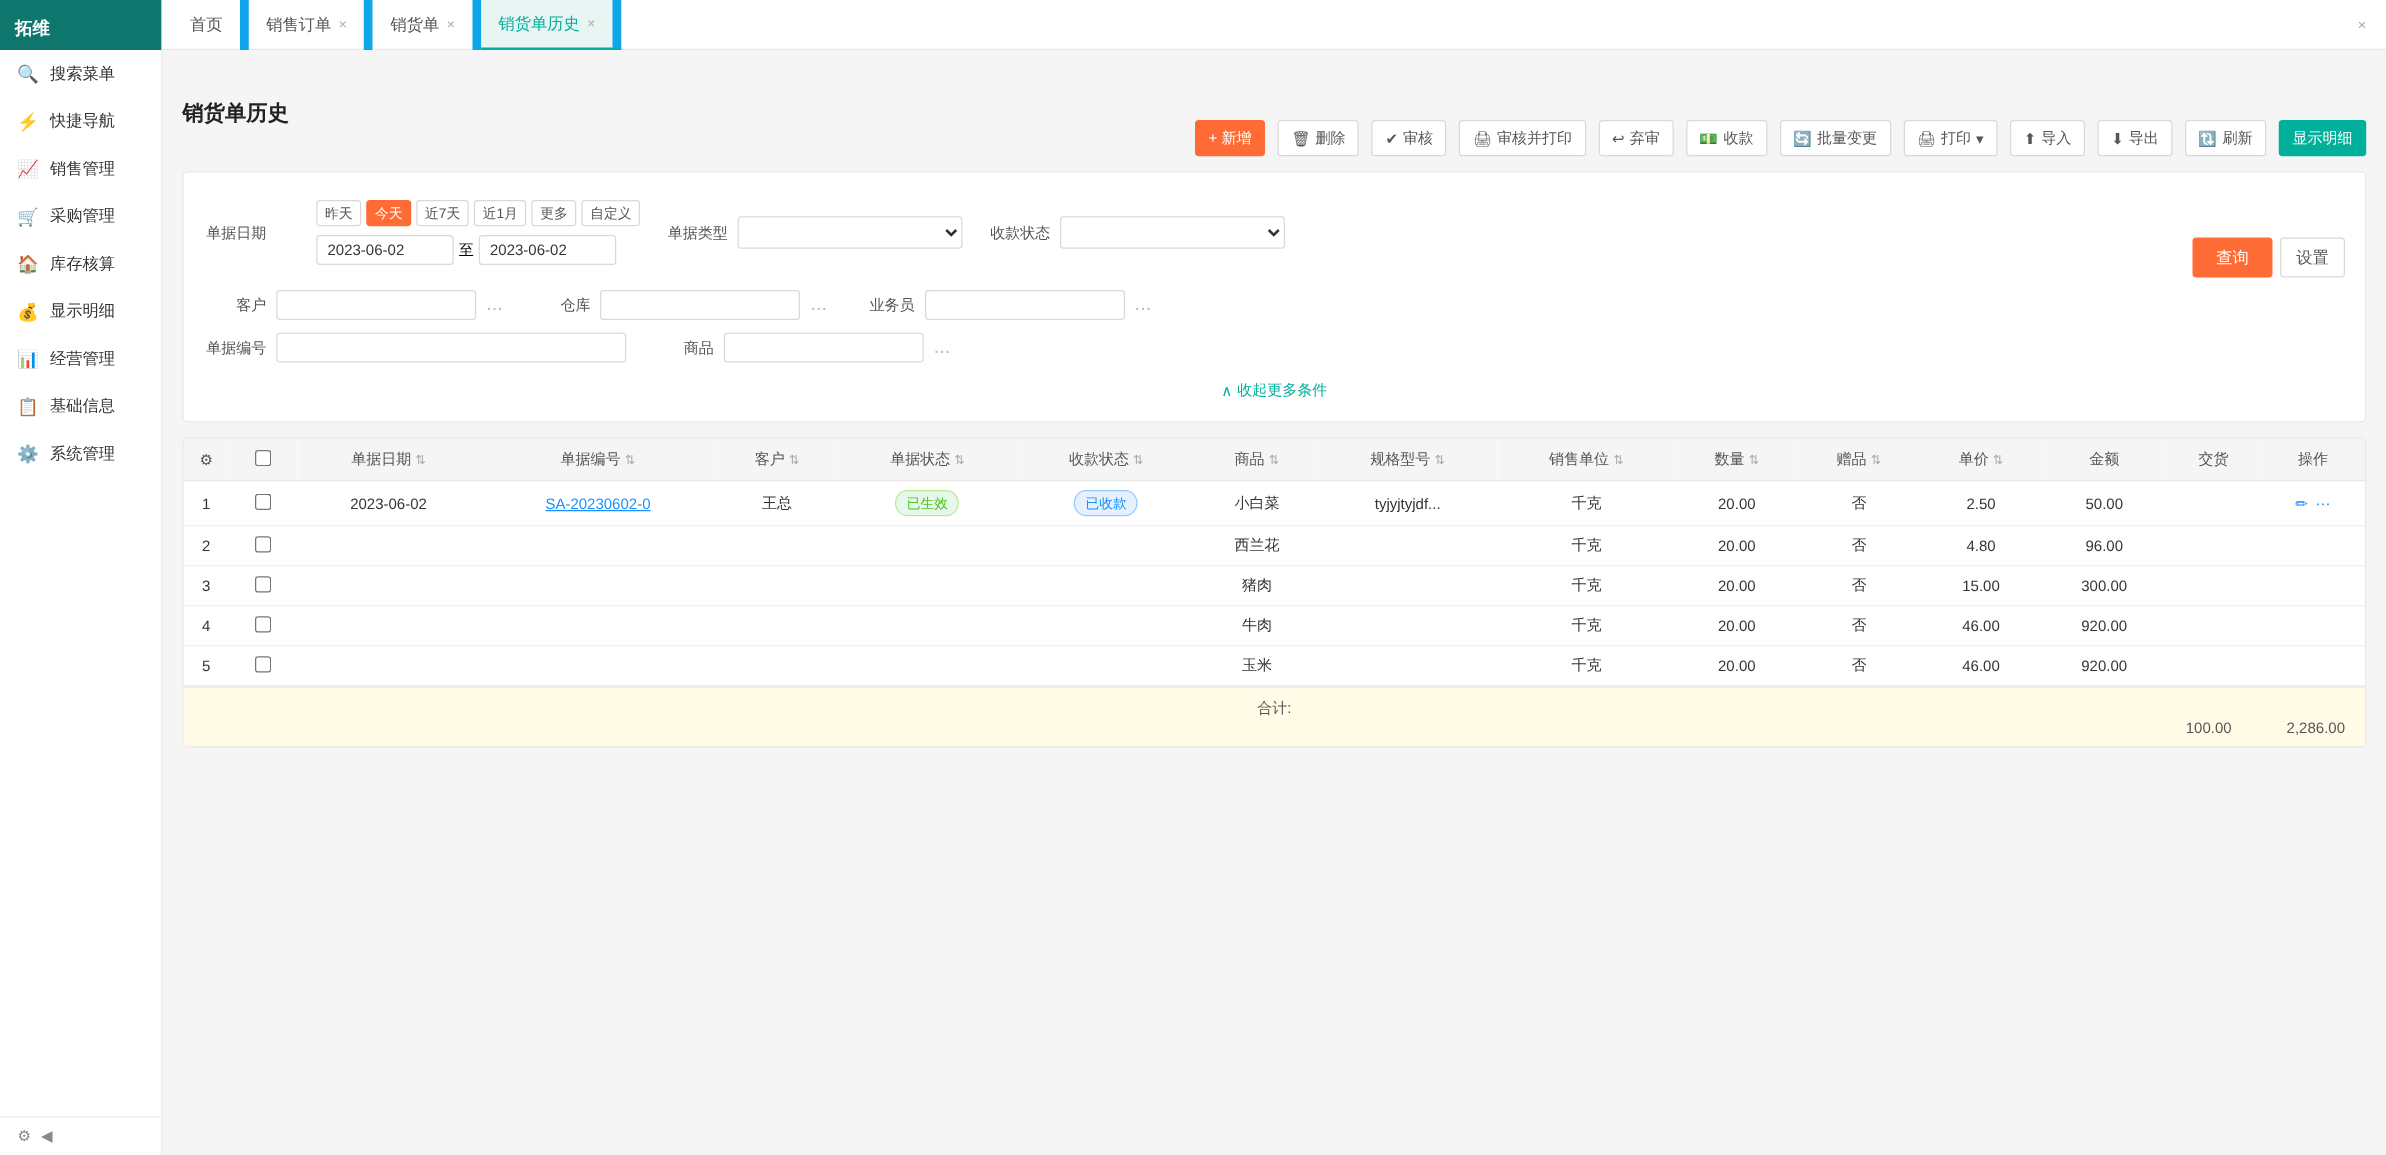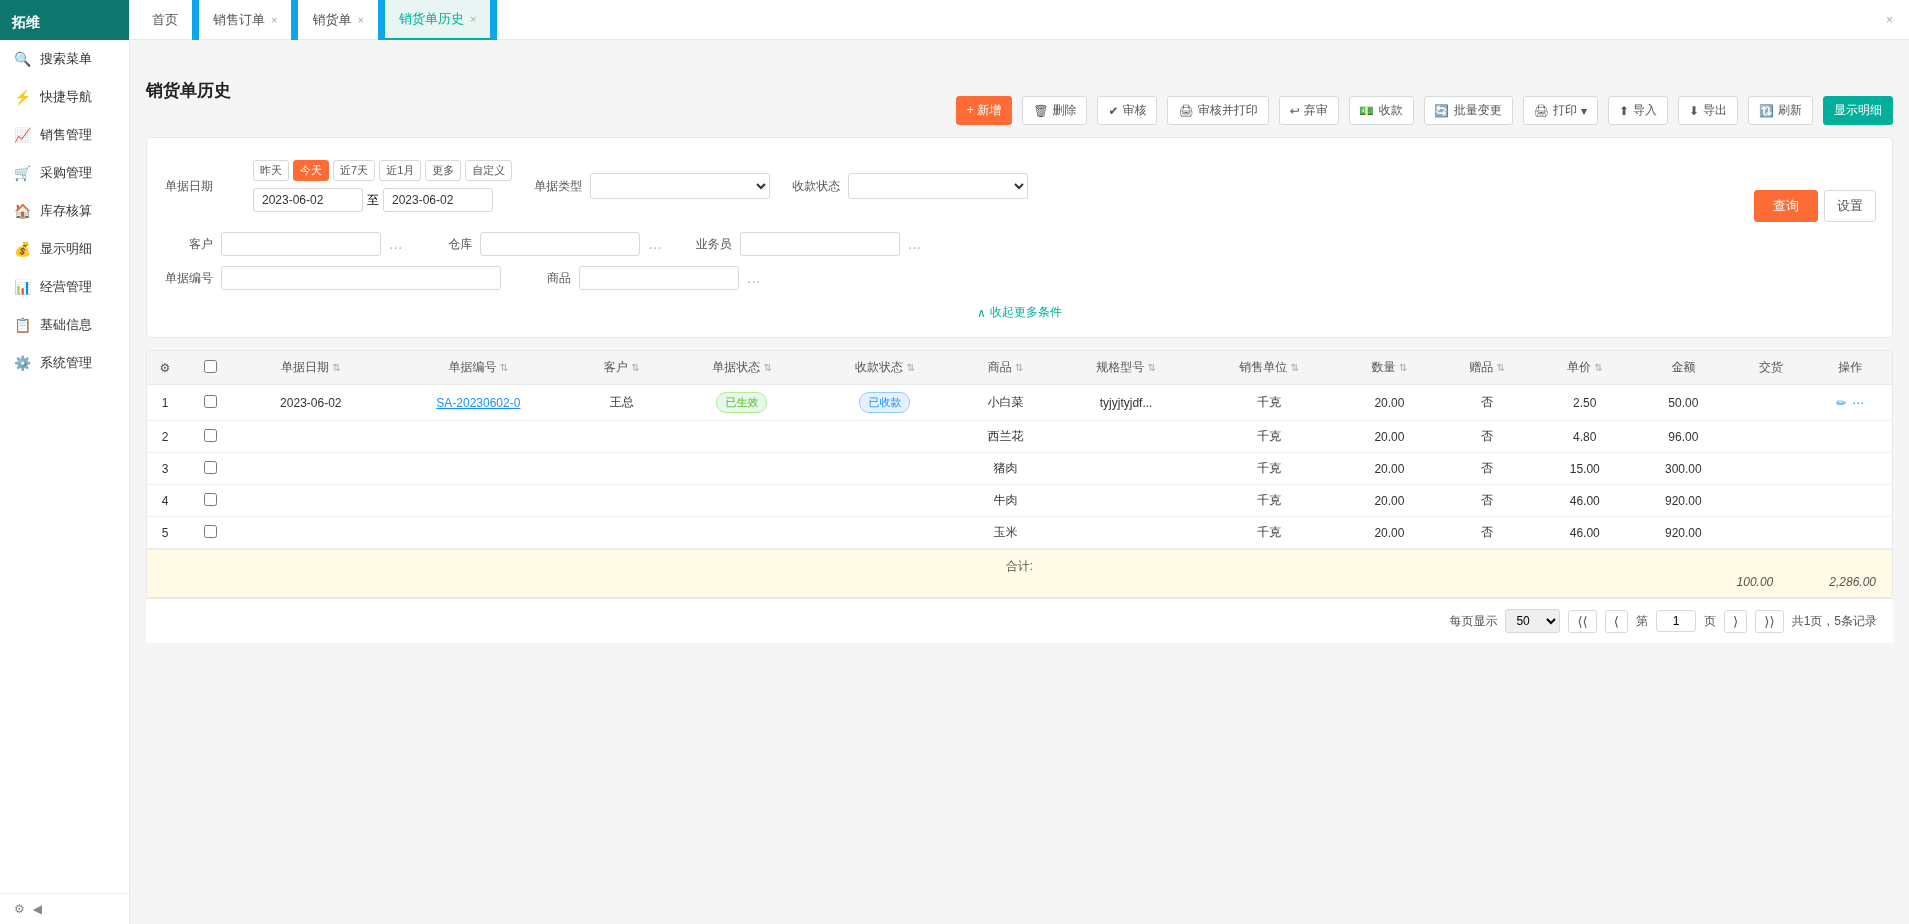--- a/index.html
+++ b/index.html
@@ -67,21 +67,21 @@
     
     .pagination-bar { display: flex; align-items: center; justify-content: flex-end; padding: 10px 16px; background: #fff; border-top: 1px solid #e8e8e8; gap: 8px; font-size: 12px; color: #555; }
     .page-size-select { border: 1px solid #d9d9d9; border-radius: 3px; padding: 3px 6px; font-size: 12px; }
     .page-btn { padding: 3px 8px; border: 1px solid #d9d9d9; border-radius: 3px; cursor: pointer; background: #fff; color: #555; }
     .page-btn:disabled { color: #ccc; cursor: default; }
     .page-input { width: 40px; border: 1px solid #d9d9d9; border-radius: 3px; padding: 3px 6px; text-align: center; font-size: 12px; }
 
     
     .gear-cell { width: 36px; }
 
-    .footer-amounts { display: flex; gap: 56px; margin-left: auto; font-style: italic; }
+    .footer-amounts { display: flex; gap: 44px; margin-left: auto; }
     .footer-amount-item { display: flex; gap: 8px; }
   </style>
 </head>
 <body>
 
 <div class="sidebar">
   <div class="sidebar-logo">
     <span>拓维</span>
   </div>
   <div class="sidebar-item">
@@ -438,30 +438,14 @@
           <div class="footer-amount-item">
             <span>100.00</span>
           </div>
           <div class="footer-amount-item">
             <span>2,286.00</span>
           </div>
         </div>
       </div>
     </div>
 
-    <div class="pagination-bar">
-      <span>每页显示</span>
-      <select class="page-size-select">
-        <option value="50">50</option>
-        <option value="100">100</option>
-        <option value="200">200</option>
-      </select>
-      <button class="page-btn">⟨⟨</button>
-      <button class="page-btn">⟨</button>
-      <span>第</span>
-      <input class="page-input" type="text" value="1" style="">
-      <span>页</span>
-      <button class="page-btn">⟩</button>
-      <button class="page-btn">⟩⟩</button>
-      <span>共1页，5条记录</span>
-    </div>
   </div>
 </div>
 
 </body></html>

